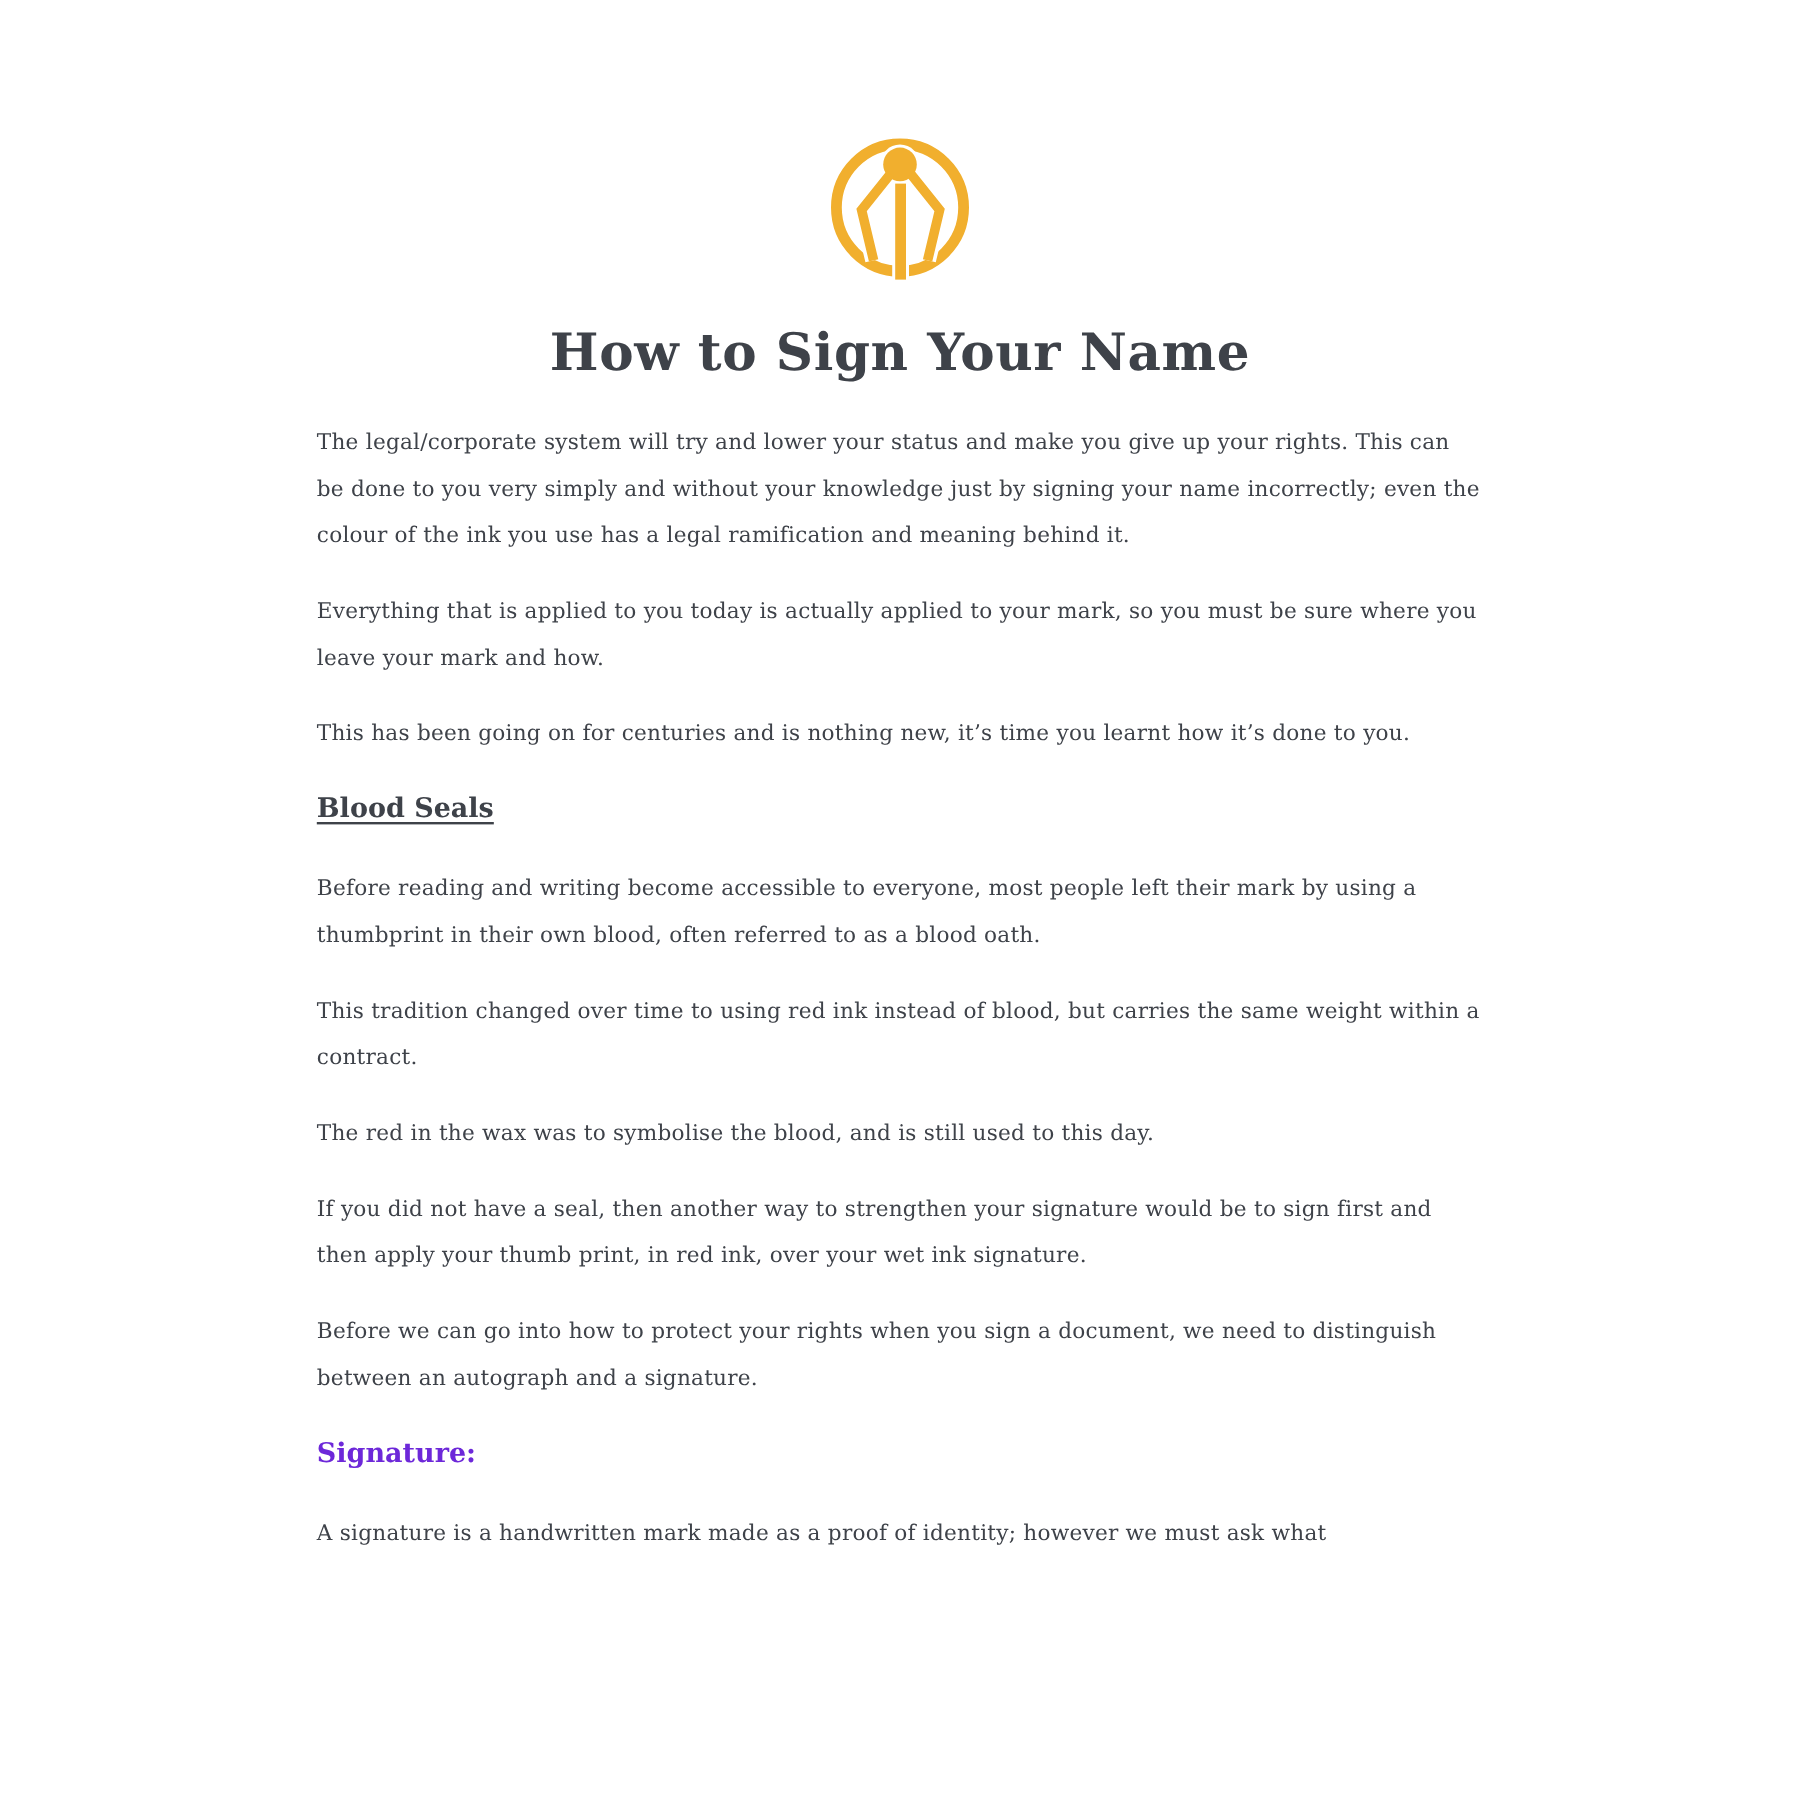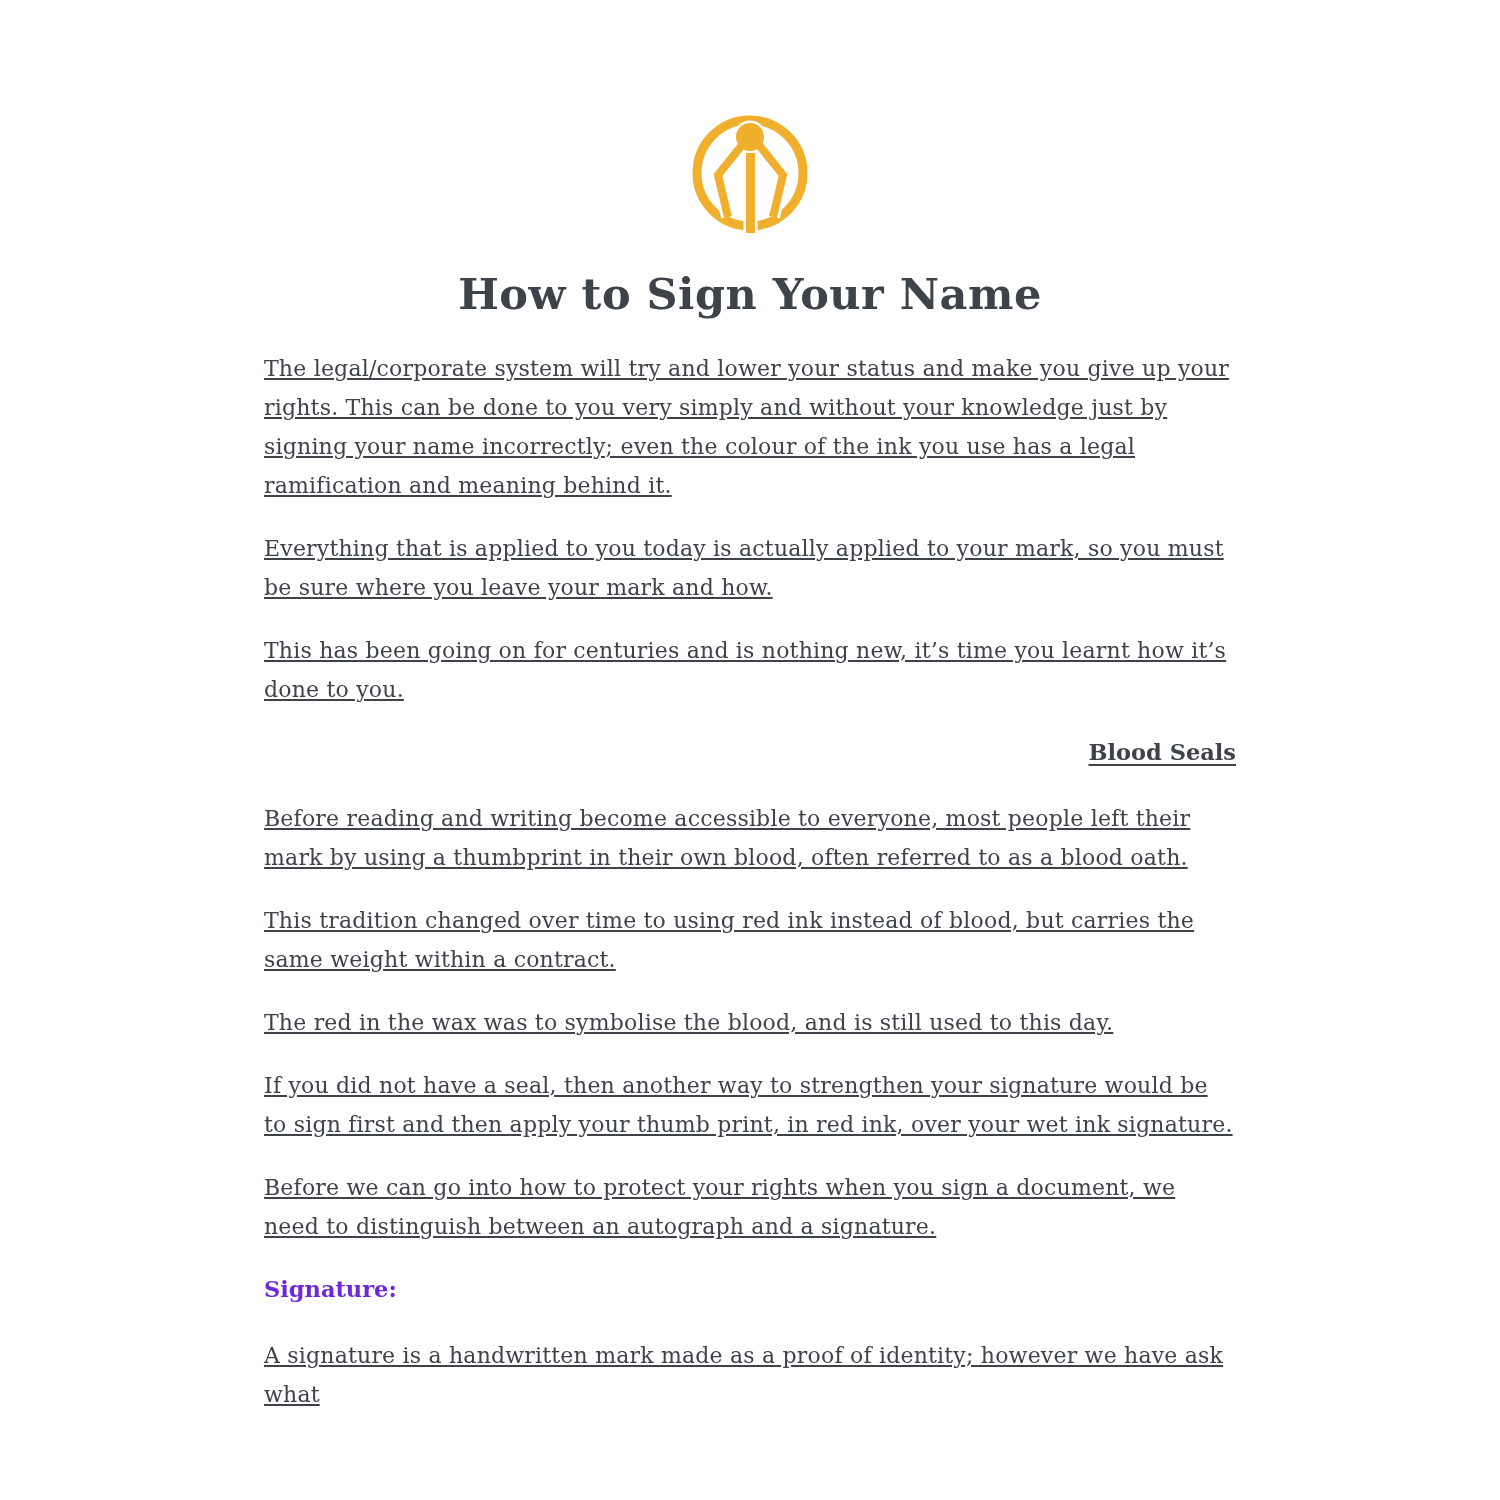--- a/index.html
+++ b/index.html
@@ -26,35 +26,33 @@
     line-height: 58px;
     font-weight: bold;
     color: #3e4249;
     letter-spacing: 0.5px;
   }
   .content {
     margin: 26px 182px 0 182px;
     max-width: 1136px;
   }
   .content p {
-    font-size: 22px;
+    font-size: 18px;
     line-height: 39px;
     margin: 0 0 24px 0;
     letter-spacing: 0.2px;
-    text-decoration: underline;
   }
   .content h2 {
     font-size: 22.5px;
     line-height: 39px;
     font-weight: bold;
     text-decoration: underline;
     text-underline-offset: 4px;
     margin: 3px 0 27px 0;
     color: #3e4249;
-    text-align: right;
   }
   .content h3 {
     font-size: 22.5px;
     line-height: 39px;
     font-weight: bold;
     margin: 3px 0 27px 0;
     color: #6d28d9;
   }
 </style>
 </head>
@@ -91,16 +89,16 @@
 
     <h2>Blood Seals</h2>
     <p>Before reading and writing become accessible to everyone, most people left their mark by using a thumbprint in their own blood, often referred to as a blood oath.</p>
     <p>This tradition changed over time to using red ink instead of blood, but carries the same weight within a contract.</p>
     <p>The red in the wax was to symbolise the blood, and is still used to this day.</p>
     <p>If you did not have a seal, then another way to strengthen your signature would be to sign first and then apply your thumb print, in red ink, over your wet ink signature.</p>
 
     <p>Before we can go into how to protect your rights when you sign a document, we need to distinguish between an autograph and a signature.</p>
 
     <h3>Signature:</h3>
-    <p>A signature is a handwritten mark made as a proof of identity; however we have ask what</p>
+    <p>A signature is a handwritten mark made as a proof of identity; however we must ask what</p>
   </div>
 
 </div>
 
 </body></html>

